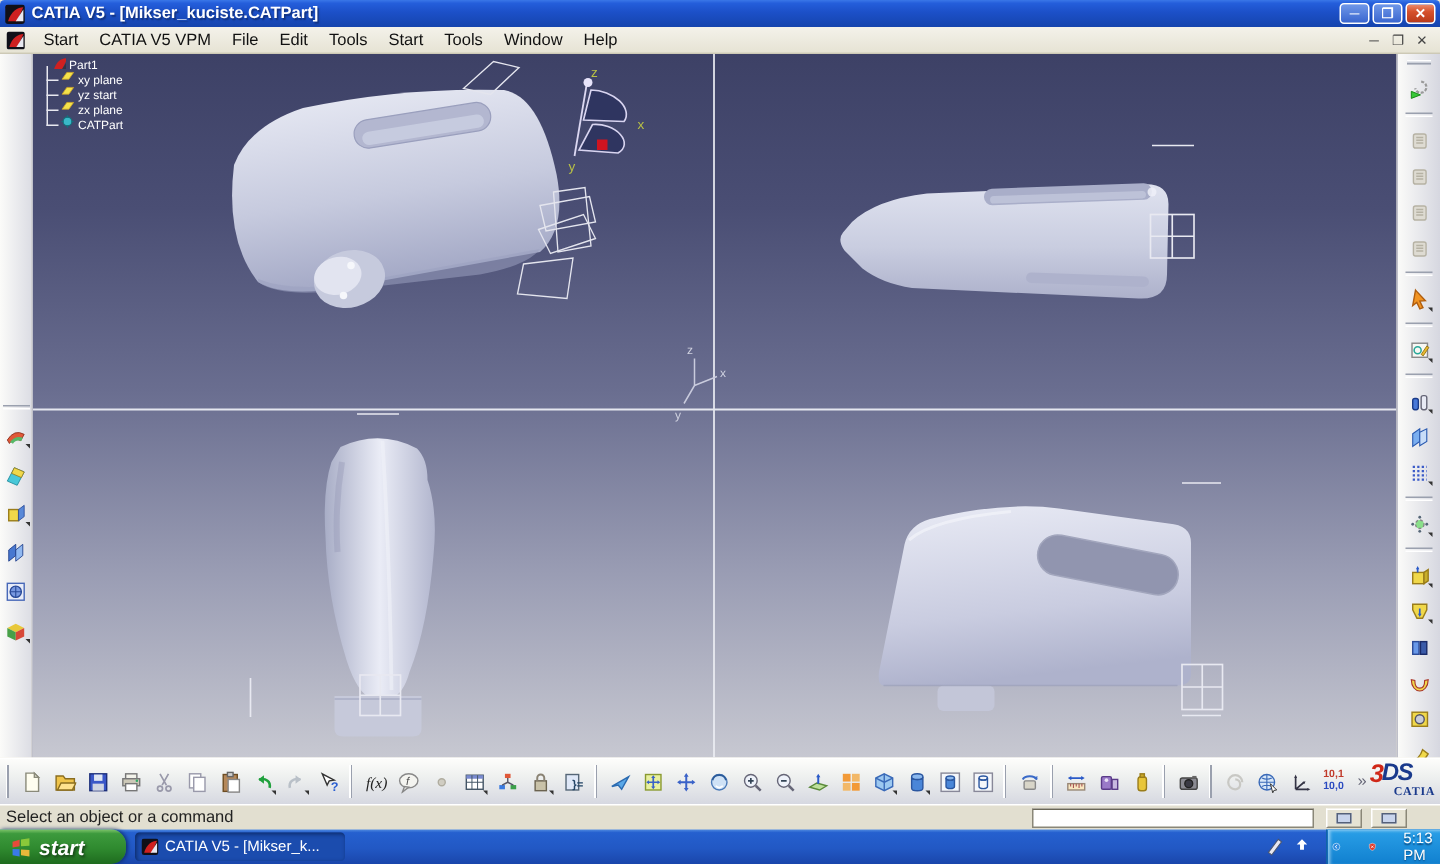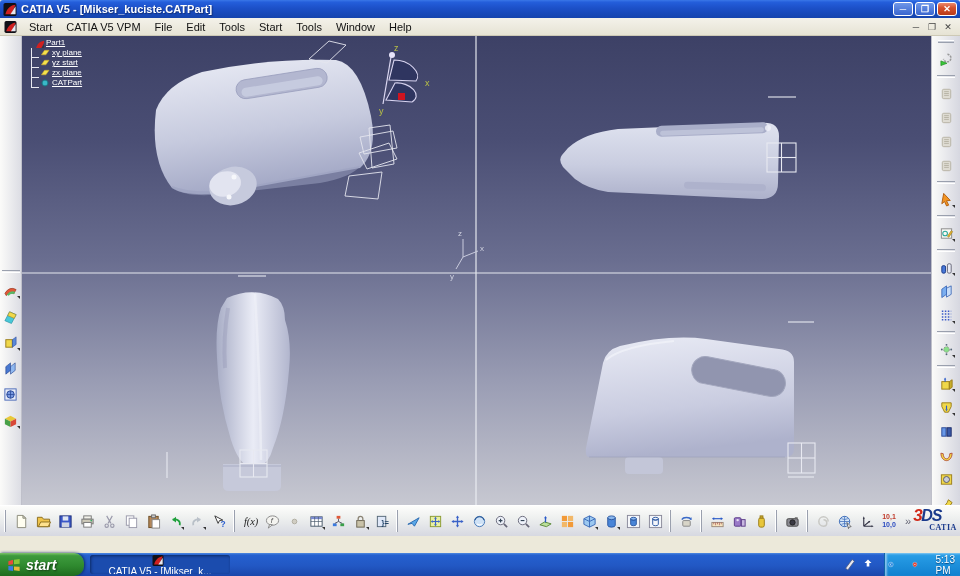--- a/index.html
+++ b/index.html
@@ -28,21 +28,21 @@
   .tbi{width:20px;height:21px;display:flex;align-items:center;justify-content:center;position:relative;border:1px solid transparent;}
   .tbi.has-arrow::after{content:"";position:absolute;right:0;bottom:1px;border-left:3px solid transparent;border-right:0 solid transparent;border-top:3px solid #333;}
   #lefttools{display:flex;flex-direction:column;align-items:center;gap:5px;padding-top:232px;}
   #righttools{display:flex;flex-direction:column;align-items:center;gap:3px;padding-top:2px;}
   .hsep{width:18px;height:3px;margin:2px 0;border-top:1px solid #9aa0ae;border-bottom:1px solid #fff;}
 
   
   #viewport{left:22px;top:36px;width:909px;height:469px;background:linear-gradient(180deg,#3d4166 0%,#4a4e74 22%,#6a6e90 48%,#9a9db4 74%,#c7c8d1 100%);overflow:hidden;}
   #vpsvg{position:absolute;left:0;top:0;}
   #spectree{position:absolute;left:6px;top:2px;font-size:8px;color:#fff;}
-  .trow{display:flex;align-items:flex-start;height:10px;white-space:nowrap;text-decoration:underline;}
+  .trow{display:flex;align-items:flex-end;height:10px;white-space:nowrap;}
   .trow .elbow{display:inline-block;width:8px;height:10px;border-left:1px solid #e8e8f0;border-bottom:1px solid #e8e8f0;margin:0 1px 4px 3px;}
   .trow.root .elbow{border:none;width:2px;}
   .trow svg{margin-right:2px;}
 
   
   #bottombar{left:0;top:505px;width:960px;height:31px;background:linear-gradient(180deg,#fdfdfb 0%,#eef0ef 40%,#d6d8e1 100%);border-top:1px solid #fff;display:flex;align-items:center;padding:0 2px;gap:2px;}
   .ghandle{width:7px;height:22px;background:linear-gradient(90deg,transparent 2px,#fff 2px,#fff 3px,#9aa0ae 3px,#9aa0ae 4px,transparent 4px);flex:none;}
   #bottombar .tbi{flex:none;}
   #morechev{font-size:11px;color:#667;margin-left:4px;}
   #dslogo{margin-left:auto;margin-right:6px;position:relative;width:52px;height:26px;flex:none;}
@@ -56,21 +56,21 @@
   
   #statusbar{left:0;top:536px;width:960px;height:17px;background:#e2dfd0;border-top:1px solid #fff;font-size:11px;color:#222;display:flex;align-items:center;padding:0 4px;}
   #cmdinput{position:absolute;left:688px;top:2px;width:188px;height:13px;border:1px solid #8a8778;border-top-color:#6a6758;background:#fff;font-size:10px;padding:0 2px;}
   .sbtn{position:absolute;top:2px;width:24px;height:13px;background:#e6e3d4;border:1px solid;border-color:#fff #8a8778 #8a8778 #fff;display:flex;align-items:center;justify-content:center;}
   .sbtn .g{width:10px;height:7px;border:1px solid #55617a;background:#c8d4ec;}
 
   
   #taskbar{left:0;top:553px;width:960px;height:23px;background:linear-gradient(180deg,#4f8ae0 0%,#2560cf 9%,#2258c4 55%,#1a46ab 100%);display:flex;align-items:center;}
   #startbtn{width:84px;height:23px;border-radius:0 10px 10px 0;background:linear-gradient(180deg,#7ec46a 0%,#3d9a3d 12%,#2f8a2f 55%,#1e6b1e 100%);box-shadow:1px 0 3px #0c2a66;display:flex;align-items:center;padding-left:6px;color:#fff;font-weight:bold;font-style:italic;font-size:14px;text-shadow:1px 1px 2px #143a14;}
   #startbtn svg{margin-right:4px;}
-  #taskbtn{margin-left:6px;width:140px;height:19px;border-radius:3px;background:#1b4cae;box-shadow:inset 1px 1px 3px #0c2a66;color:#fff;font-size:10px;display:flex;align-items:center;padding:0 4px;white-space:nowrap;overflow:hidden;flex-direction:column;}
+  #taskbtn{margin-left:6px;width:140px;height:19px;border-radius:3px;background:#1b4cae;box-shadow:inset 1px 1px 3px #0c2a66;color:#fff;font-size:10px;display:flex;align-items:center;padding:0 4px;white-space:nowrap;overflow:hidden;}
   #taskbtn svg{margin-right:4px;flex:none;}
   #qicons{position:absolute;left:843px;top:555px;display:flex;gap:4px;}
   #tray{position:absolute;right:0;top:553px;width:76px;height:23px;background:linear-gradient(180deg,#2aa0e8,#1180cf);border-left:1px solid #0f65a8;box-shadow:inset 2px 1px 2px rgba(255,255,255,.45);display:flex;align-items:center;padding-left:3px;gap:18px;}
   #traytime{color:#fff;font-size:10px;margin-left:auto;padding-right:5px;text-shadow:0 1px 1px #0a4a80;}
 </style>
 </head>
 <body>
 
 <div id="screen">
 
@@ -694,20 +694,30 @@
         </svg>
       </span>
       <span class="tbi">
         <span class="snapdims">
           <span class="s1">10,1</span>
           <span class="s2">10,0</span>
         </span>
       </span>
     </div>
 
+  <div id="statusbar" class="abs">
+    <span>Select an object or a command</span>
+    <input id="cmdinput" value="" style="">
+    <div class="sbtn" style="left:884px;">
+        <span class="g"></span>
+      </div>
+    <div class="sbtn" style="left:914px;">
+        <span class="g"></span>
+      </div>
+  </div>
 
   <div id="taskbar" class="abs">
     <div id="startbtn">
       <svg width="16" height="15" viewBox="0 0 16 16">
         <path d="M2 4.5L7 3v4.7L2 8.6z" fill="#e84a3a"></path>
           <path d="M8 2.8L14 2v5.2l-6 .4z" fill="#8ac83a"></path>
         <path d="M2 9.6l5 .2V15l-5-1z" fill="#3a7ae8"></path>
           <path d="M8 10l6 .3v4.7l-6-1z" fill="#e8b83a"></path>
       </svg>
       <span>start</span>

